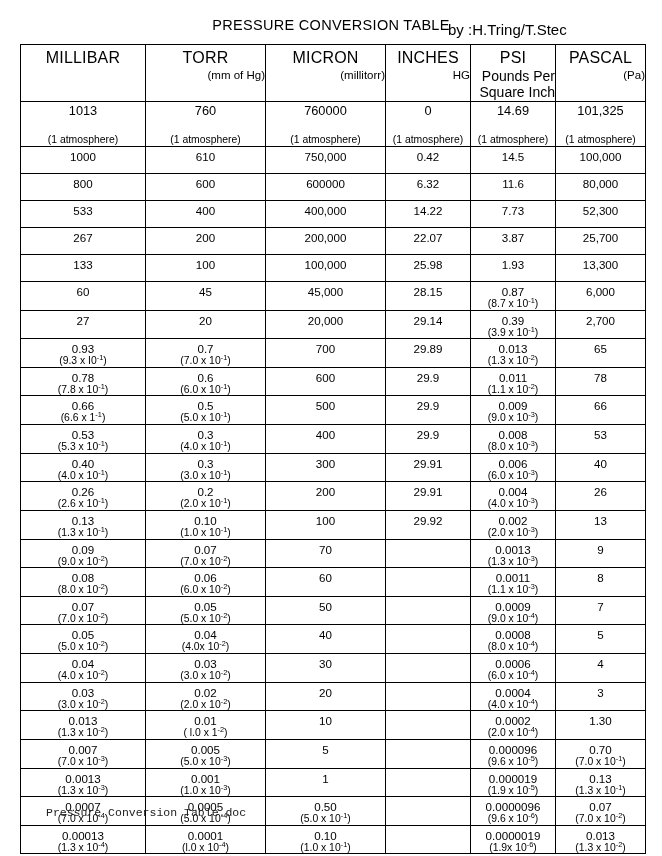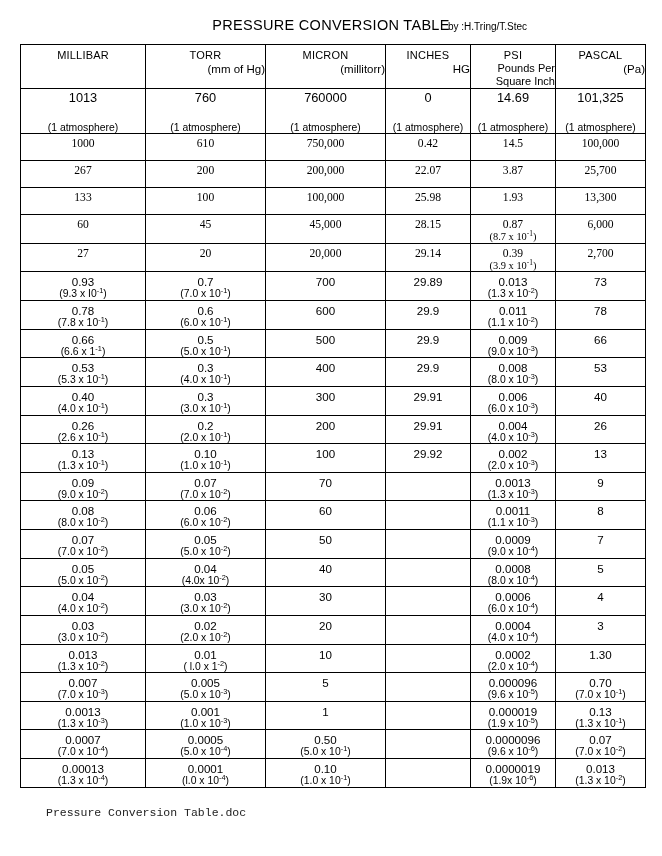--- a/index.html
+++ b/index.html
@@ -34,21 +34,21 @@
     width: 662px;
     text-align: center;
     font-size: 14.5px;
     letter-spacing: 0.3px;
     white-space: nowrap;
   }
   .byline {
     position: absolute;
     left: 448px;
     top: 4px;
-    font-size: 10px;
+    font-size: 15px;
     white-space: nowrap;
   }
   table.conv {
     position: absolute;
     left: 20px;
     top: 44px;
     width: 625px;
     border-collapse: collapse;
     table-layout: fixed;
   }
@@ -67,39 +67,39 @@
   col.c3 { width: 85px; }
   col.c4 { width: 85px; }
   col.c5 { width: 90px; }
 
   thead th {
     height: 43px;
     vertical-align: top;
   }
   .hd-main {
     display: block;
-    font-size: 11px;
+    font-size: 16px;
     padding-top: 4px;
     letter-spacing: 0.2px;
     text-align: center;
   }
   .hd-sub {
     display: block;
     font-size: 11.5px;
     padding-top: 2px;
     text-align: right;
   }
   .hd-sub.small {
-    font-size: 11px;
+    font-size: 14px;
     line-height: 1.18;
     padding-top: 1px;
   }
 
   tr.atm td { height: 29px; }
-  tr.tall td { height: 26px; font-family: Liberation Serif, serif; }
+  tr.tall td { height: 26px; }
   tr.two td  { height: 24px; }
 
   .v {
     display: block;
     font-size: 11.6px;
     padding-top: 3px;
   }
   .sci {
     display: block;
     font-size: 10.4px;
@@ -216,20 +216,60 @@
           </td>
           <td>
             <span class="v">14.5</span>
           </td>
           <td>
             <span class="v">100,000</span>
           </td>
         </tr>
         <tr class="tall">
           <td>
+            <span class="v">800</span>
+          </td>
+          <td>
+            <span class="v">600</span>
+          </td>
+          <td>
+            <span class="v">600000</span>
+          </td>
+          <td>
+            <span class="v">6.32</span>
+          </td>
+          <td>
+            <span class="v">11.6</span>
+          </td>
+          <td>
+            <span class="v">80,000</span>
+          </td>
+        </tr>
+        <tr class="tall">
+          <td>
+            <span class="v">533</span>
+          </td>
+          <td>
+            <span class="v">400</span>
+          </td>
+          <td>
+            <span class="v">400,000</span>
+          </td>
+          <td>
+            <span class="v">14.22</span>
+          </td>
+          <td>
+            <span class="v">7.73</span>
+          </td>
+          <td>
+            <span class="v">52,300</span>
+          </td>
+        </tr>
+        <tr class="tall">
+          <td>
             <span class="v">267</span>
           </td>
           <td>
             <span class="v">200</span>
           </td>
           <td>
             <span class="v">200,000</span>
           </td>
           <td>
             <span class="v">22.07</span>
@@ -316,21 +356,21 @@
             <span class="v">700</span>
           </td>
           <td>
             <span class="v">29.89</span>
           </td>
           <td>
             <span class="v">0.013</span>
             <span class="sci">(1.3 x 10<sup>-2</sup>)</span>
           </td>
           <td>
-            <span class="v">73</span>
+            <span class="v">65</span>
           </td>
         </tr>
         <tr class="two">
           <td>
             <span class="v">0.78</span>
             <span class="sci">(7.8 x 10<sup>-1</sup>)</span>
           </td>
           <td>
             <span class="v">0.6</span>
             <span class="sci">(6.0 x 10<sup>-1</sup>)</span>

